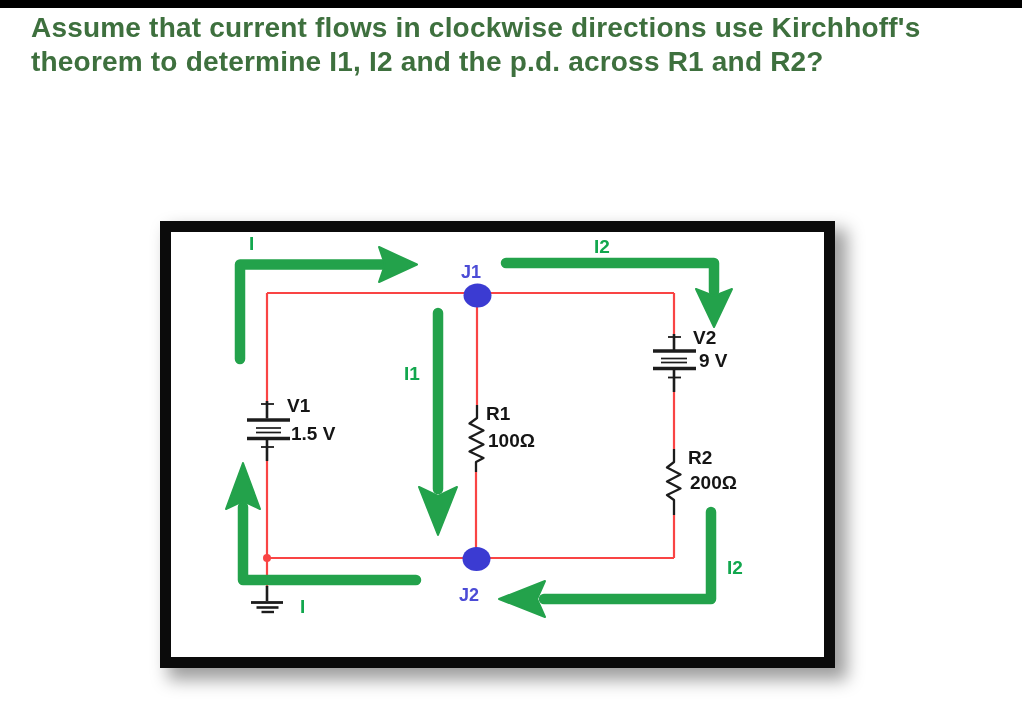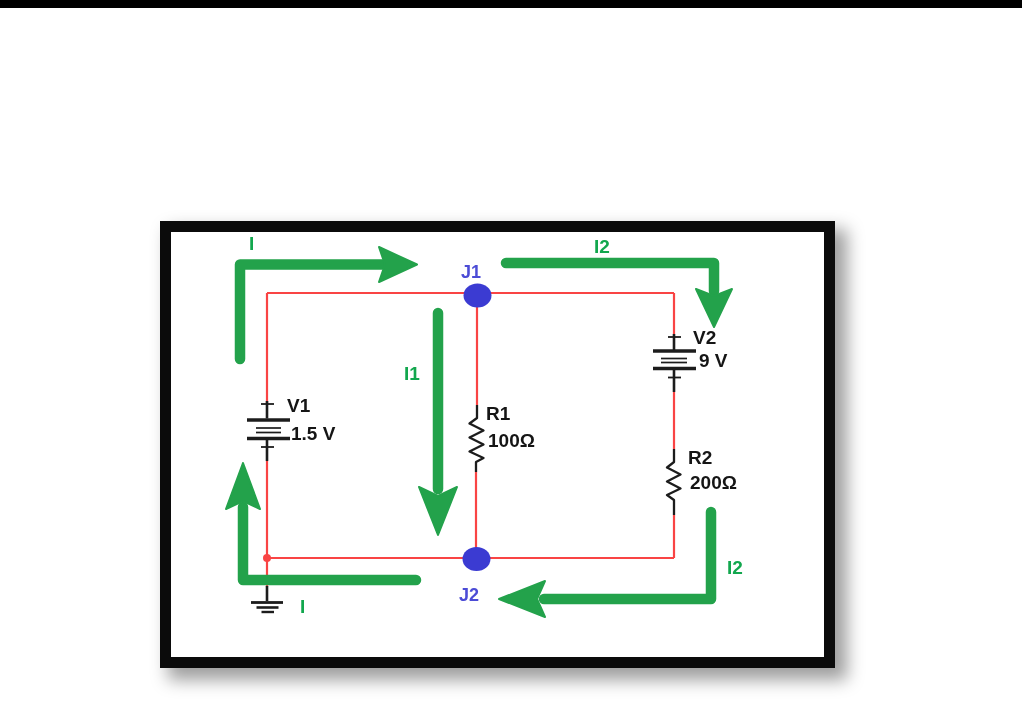--- a/index.html
+++ b/index.html
@@ -40,20 +40,22 @@
   .comp-label   { font-size:19px; fill:#151515; }
   .green-label  { font-size:19px; fill:#12a74e; }
   .blue-label   { font-size:18px; fill:#4c4cd6; }
 </style>
 </head>
 <body>
 
 <div class="top-bar"></div>
 
 <div class="heading">
+  <div>Assume that current flows in clockwise directions use Kirchhoff's</div>
+  <div>theorem to determine I1, I2 and the p.d. across R1 and R2?</div>
 </div>
 
 <div class="circuit-box"></div>
 
 <svg class="overlay" viewBox="0 0 1022 712" xmlns="http://www.w3.org/2000/svg">
 
   <g stroke="#f94444" stroke-width="2.2" fill="none">
     <line x1="267" y1="293" x2="674" y2="293"></line>
     <line x1="267" y1="293" x2="267" y2="403"></line>
     <line x1="267" y1="461" x2="267" y2="558"></line>

